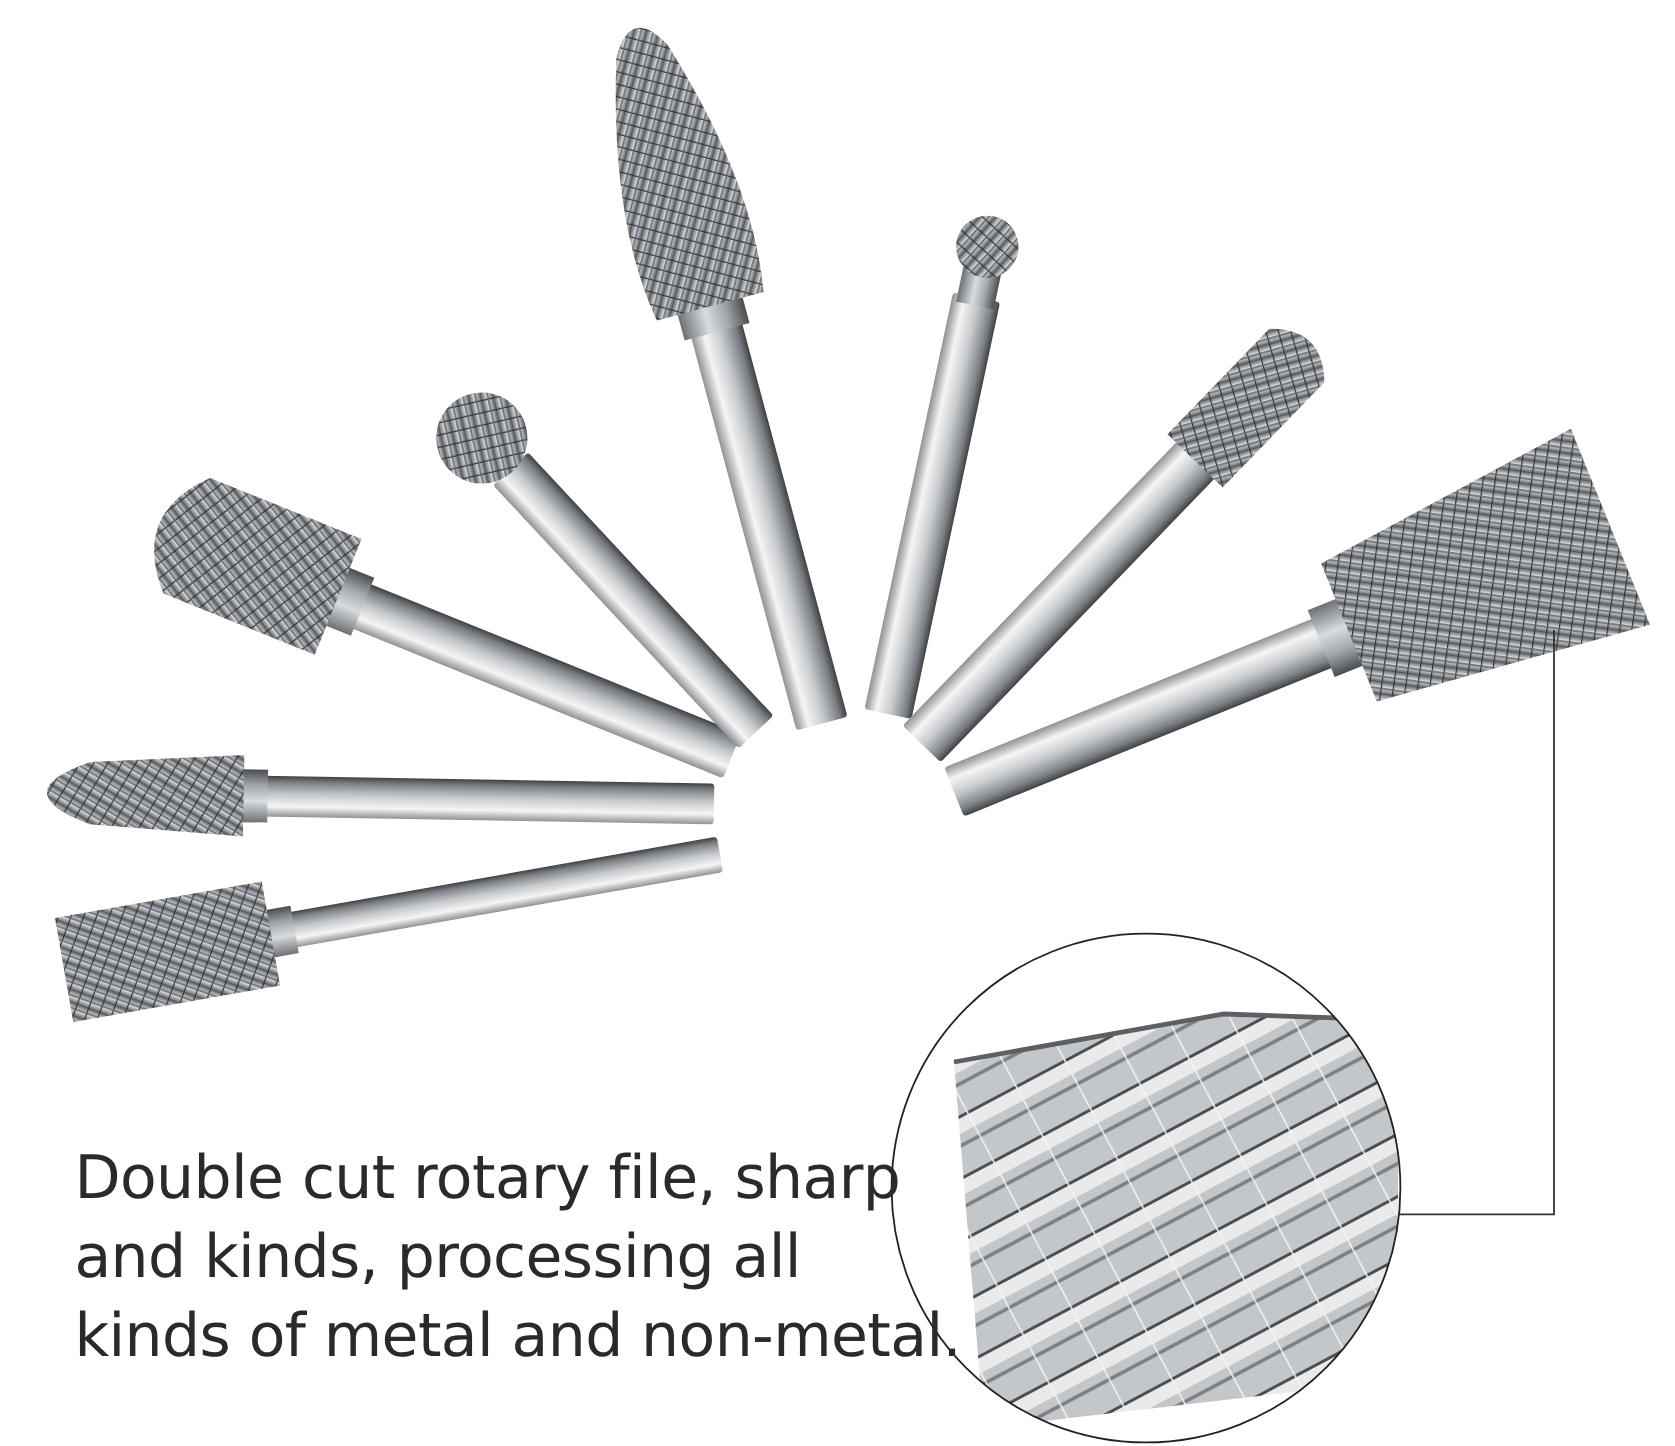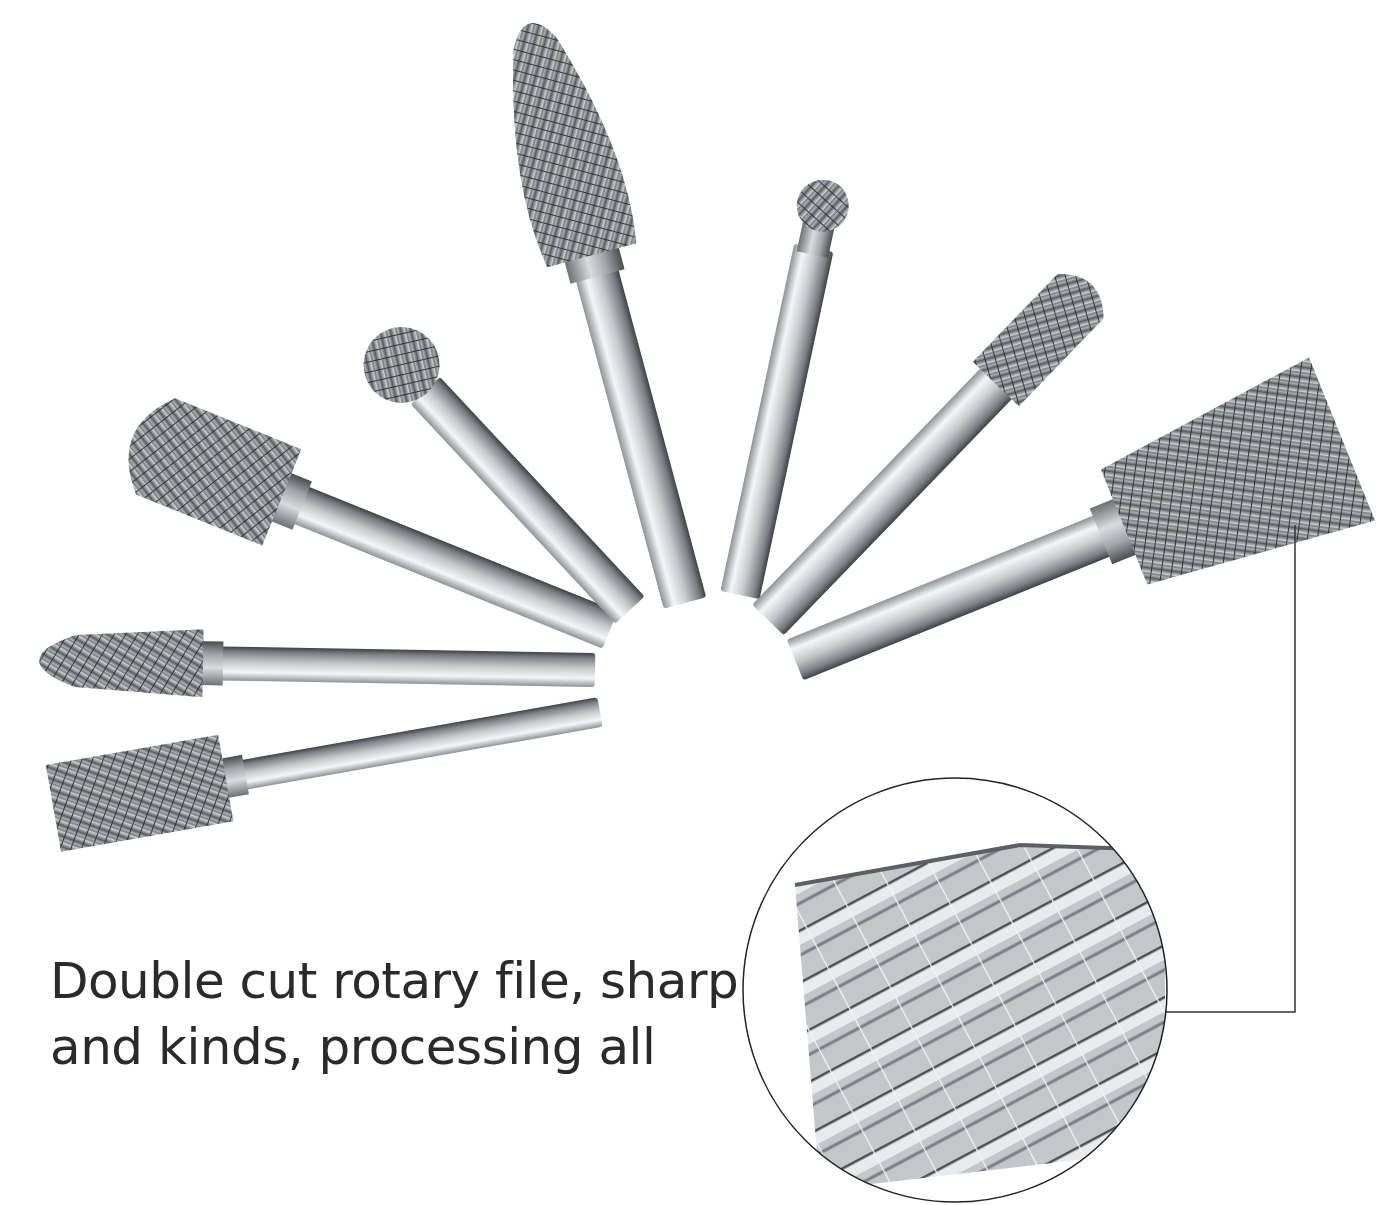--- a/index.html
+++ b/index.html
@@ -1,18 +1,18 @@
 <!DOCTYPE html>
 <html><head>
 <meta charset="utf-8">
 <style>
   html,body{margin:0;padding:0;background:#ffffff;}
   #stage{position:relative;width:1396px;height:1205px;overflow:hidden;background:#ffffff;font-family:"DejaVu Sans","Liberation Sans",sans-serif;}
   svg#art{position:absolute;left:0;top:0;}
-  .caption{position:absolute;left:50px;top:948px;width:680px;color:#2a2a2a;font-size:50px;line-height:66px;letter-spacing:-0.5px;font-family:"DejaVu Sans",sans-serif;}
+  .caption{position:absolute;left:62px;top:948px;width:680px;color:#2a2a2a;font-size:50px;line-height:66px;letter-spacing:-0.5px;font-family:"DejaVu Sans",sans-serif;}
   .caption span{display:block;white-space:nowrap;}
 </style>
 </head>
 <body>
 
 <div id="stage">
   <svg id="art" width="1396" height="1205" viewBox="0 0 1396 1205">
     <defs>
       <linearGradient id="shank" x1="0" y1="0" x2="0" y2="1">
         <stop offset="0" stop-color="#8e9296"></stop>
@@ -98,14 +98,15 @@
         <path d="M795,885 L1020,845 L1165,850 L1165,1150 L820,1190 Z" fill="url(#crossBig)"></path>
         <path d="M795,885 L1020,845 L1165,850" fill="none" stroke="#5c6064" stroke-width="4"></path>
       </g>
       <circle cx="955" cy="990" r="212" fill="none" stroke="#222222" stroke-width="1.5"></circle>
     </g>
   </svg>
 
   <div class="caption">
     <span>Double cut rotary file, sharp</span>
     <span>and kinds, processing all</span>
+    <span>kinds of metal and non-metal.</span>
   </div>
 </div>
 
 </body></html>

